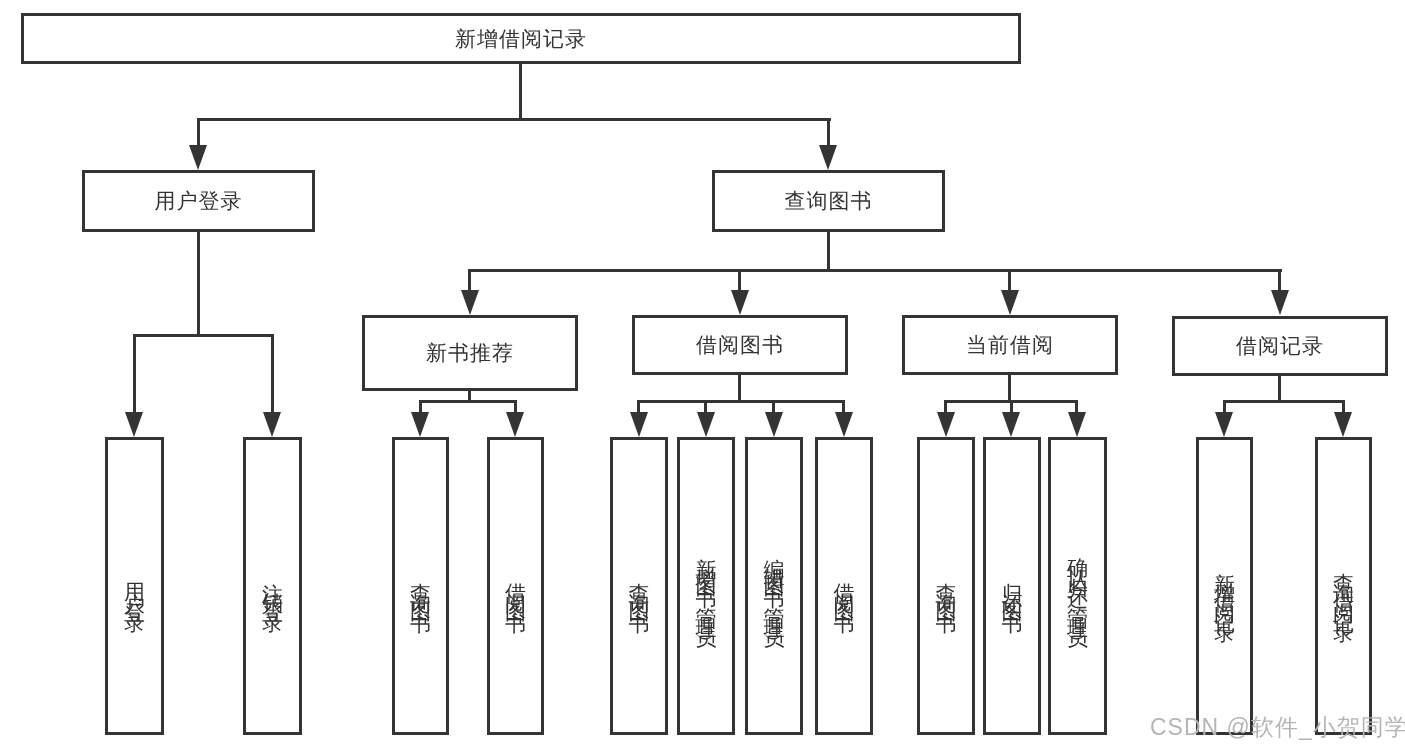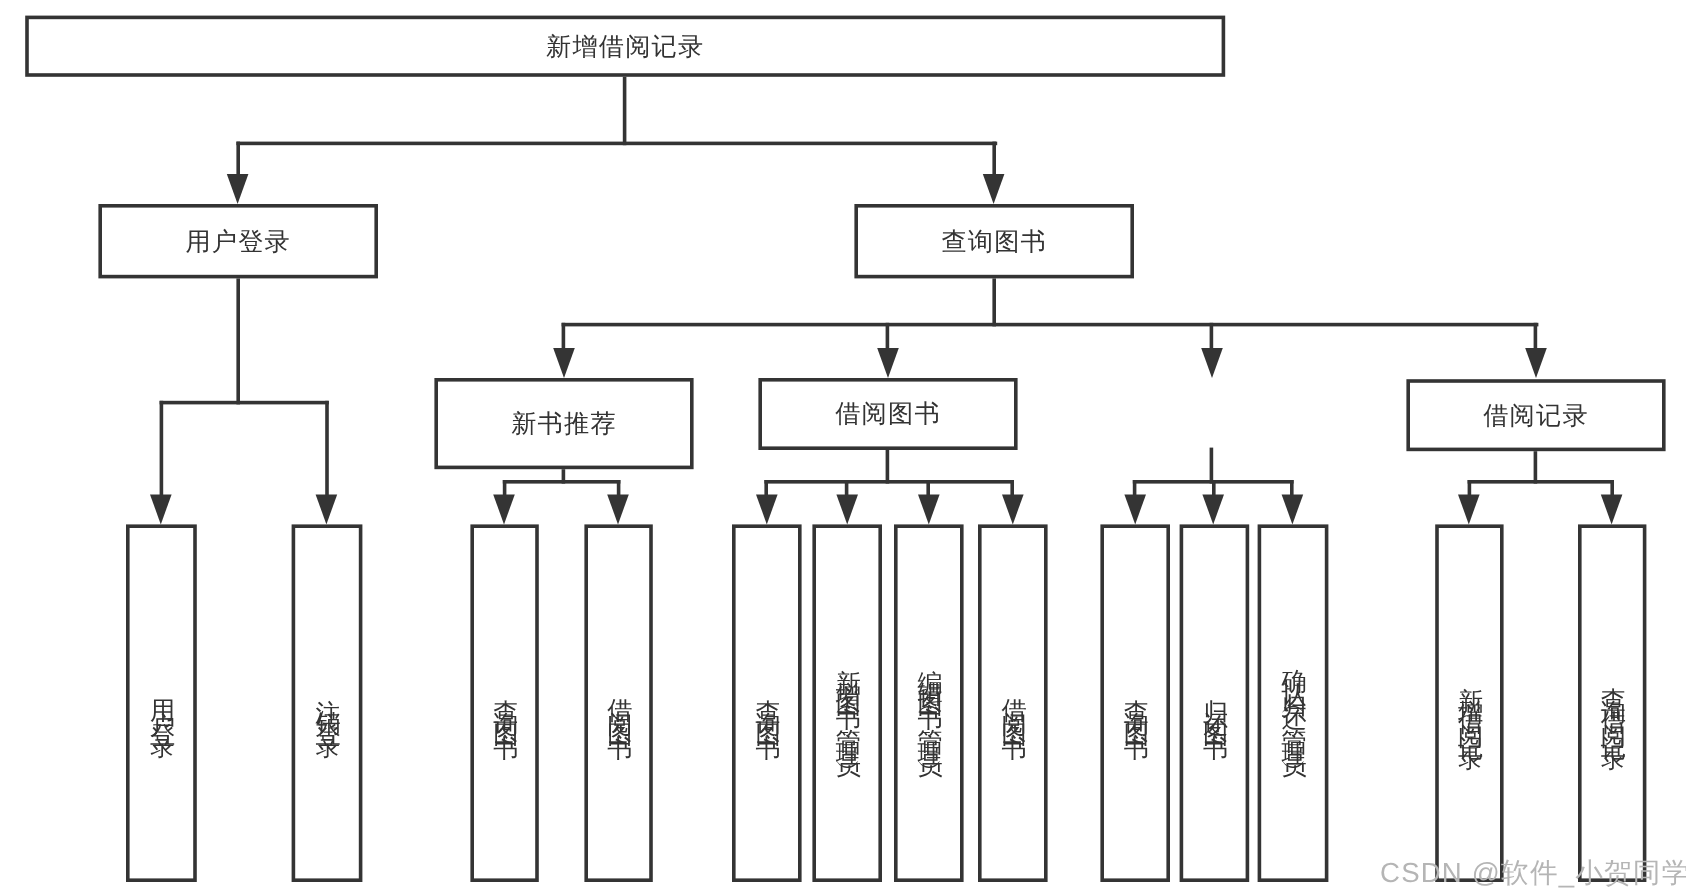--- a/index.html
+++ b/index.html
@@ -73,20 +73,23 @@
   </div>
 
   <div class="hbox" style="left:362px;top:315px;width:216px;height:76px;">
     <span>新书推荐</span>
   </div>
 
   <div class="hbox" style="left:632px;top:315px;width:216px;height:60px;">
     <span>借阅图书</span>
   </div>
 
+  <div class="hbox" style="left:902px;top:315px;width:216px;height:60px;">
+    <span>当前借阅</span>
+  </div>
 
   <div class="hbox" style="left:1172px;top:316px;width:216px;height:60px;">
     <span>借阅记录</span>
   </div>
 
   <div class="vbox" style="left:105px;top:437px;width:59px;height:298px;">
     <span>用户登录</span>
   </div>
   <div class="vbox" style="left:243px;top:437px;width:59px;height:298px;">
     <span>注销登录</span>

